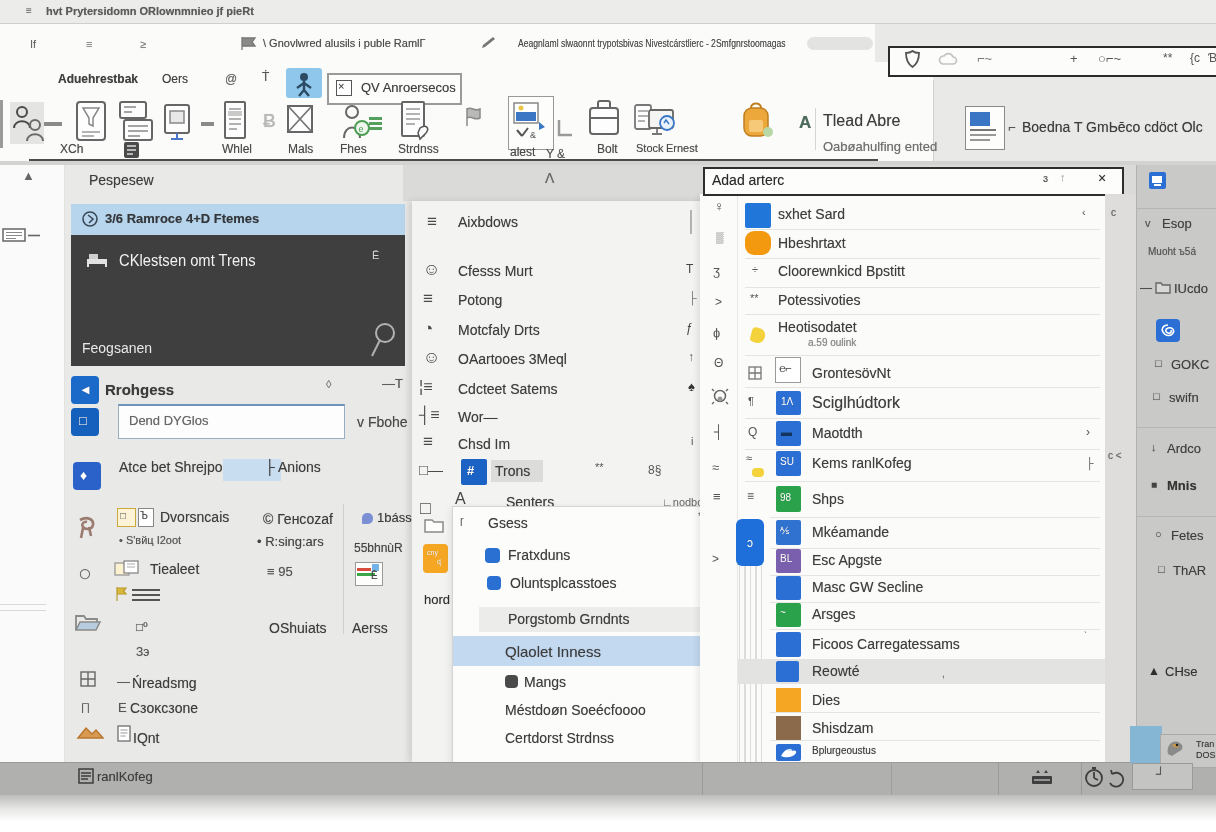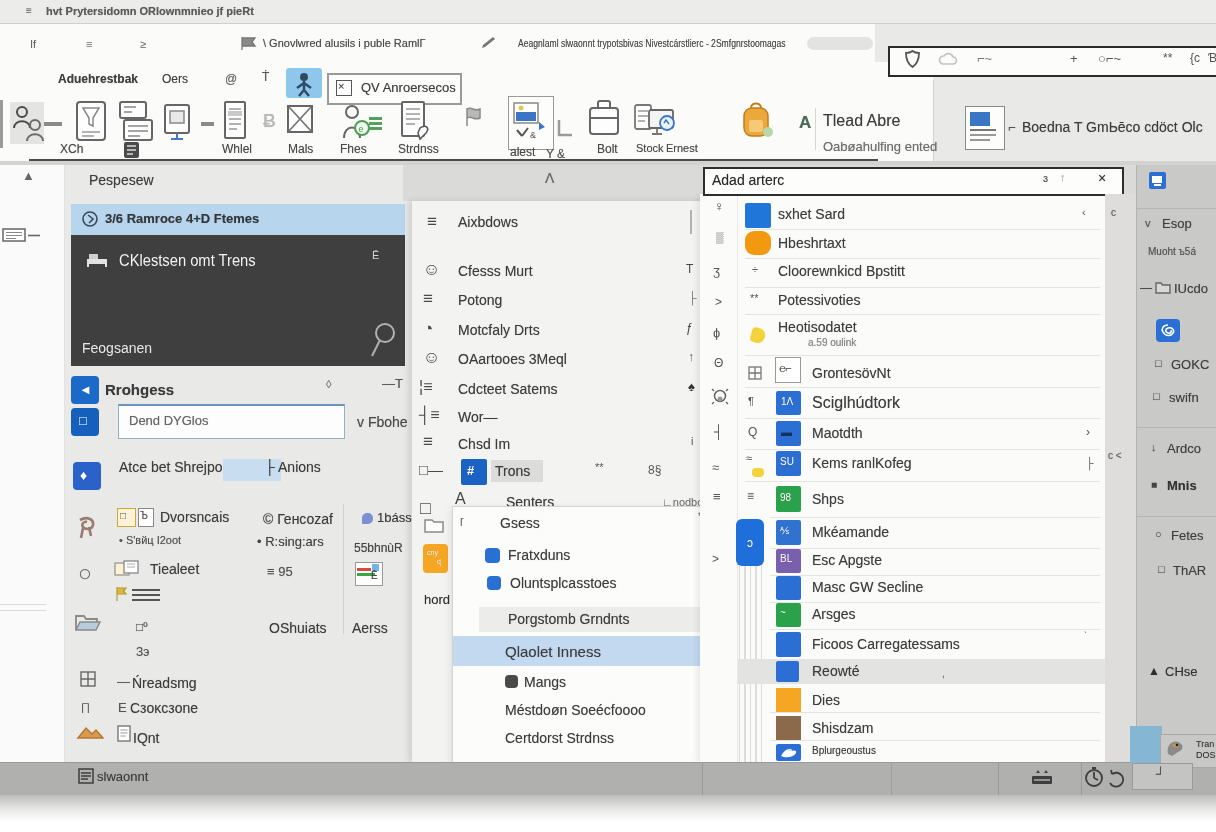--- a/index.html
+++ b/index.html
@@ -334,21 +334,21 @@
 <svg class="ab" style="left:424px;top:518px;" width="20" height="15" viewBox="0 0 20 15">
       <path d="M1 14 V2 h7 l2 2 h9 v10 Z" fill="#fdfdfc" stroke="#8a8a88" stroke-width="1.5"></path>
     </svg>
 <div class="ab" style="left:423px;top:544px;width:25px;height:29px;background:#f5a623;border-radius:4px;"></div>
 <div class="t" style="left:427px;top:549px;font-size:7px;color:#fff;">cny</div>
     <div class="t" style="left:437px;top:558px;font-size:7px;color:#fff;">ɖ</div>
 <div class="t" style="left:424px;top:592px;font-size:13px;color:#2f2f2f;">hord</div>
 
 <div class="ab" style="left:452px;top:506px;width:285px;height:256px;background:#fcfcfb;border:1px solid #d4d4d2;box-shadow:0 3px 8px rgba(0,0,0,0.12);"></div>
 <div class="ic" style="left:460px;top:514px;font-size:11px;">ɼ</div>
-<div class="t" style="left:488px;top:515px;font-size:14px;margin-left:12px;">Gsess</div>
+<div class="t" style="left:488px;top:515px;font-size:14px;">Gsess</div>
 <div class="ic" style="left:698px;top:511px;font-size:10px;">**</div>
 <div class="sq" style="left:485px;top:548px;width:15px;height:15px;background:#2a6fd2;"></div>
 <div class="t" style="left:508px;top:547px;font-size:14px;">Fratxduns</div>
 <div class="ic" style="left:710px;top:547px;font-size:12px;">›</div>
 <div class="sq" style="left:487px;top:576px;width:14px;height:14px;background:#2a6fd2;"></div>
 <div class="t" style="left:510px;top:575px;font-size:14px;">Oluntsplcasstoes</div>
 <div class="ab" style="left:479px;top:607px;width:257px;height:25px;background:#ececea;"></div>
 <div class="t" style="left:508px;top:611px;font-size:14px;">Porgstomb Grndnts</div>
 <div class="ab" style="left:453px;top:636px;width:283px;height:30px;background:#c3d9f0;"></div>
 <div class="t" style="left:505px;top:643px;font-size:15px;">Qlaolet Inness</div>
@@ -505,21 +505,21 @@
 <div class="t" style="left:1158px;top:563px;font-size:11px;color:#555;">□</div>
 <div class="t" style="left:1173px;top:563px;font-size:13px;color:#3f3f3f;">ThAR</div>
 <div class="t" style="left:1148px;top:664px;font-size:12px;color:#2e2e2e;">▲</div>
 <div class="t" style="left:1165px;top:664px;font-size:13px;color:#333;">CHse</div>
 
 <div class="ab" style="left:0;top:762px;width:1216px;height:33px;background:#b0b0ae;border-top:1px solid #9a9a98;"></div>
 <svg class="ab" style="left:78px;top:768px;" width="16" height="16" viewBox="0 0 16 16">
       <rect x="1" y="1" width="14" height="14" fill="none" stroke="#3c3c3c" stroke-width="1.5"></rect>
       <path d="M3 5 h10 M3 8 h10 M3 11 h7" stroke="#3c3c3c" stroke-width="1.3"></path>
     </svg>
-    <div class="t" style="left:97px;top:769px;font-size:13px;color:#3c3c3c;">slwaonnt</div>
+    <div class="t" style="left:97px;top:769px;font-size:13px;color:#3c3c3c;">ranlKofeg</div>
 <div class="ab" style="left:702px;top:762px;width:1px;height:33px;background:#9a9a98;"></div>
 <div class="ab" style="left:891px;top:762px;width:1px;height:33px;background:#9f9f9d;"></div>
 <div class="ab" style="left:998px;top:762px;width:1px;height:33px;background:#9a9a98;"></div>
 <svg class="ab" style="left:1030px;top:768px;" width="24" height="18" viewBox="0 0 24 18">
  <path d="M8 2 l2 3 h-4 Z M16 2 l2 3 h-4 Z" fill="#3e3e3e"></path>
  <rect x="2" y="8" width="20" height="8" rx="1" fill="#3e3e3e"></rect>
  <path d="M4 12 h16" stroke="#b0b0ae" stroke-width="1.5"></path>
 </svg>
 <svg class="ab" style="left:1084px;top:766px;" width="40" height="22" viewBox="0 0 40 22">
  <circle cx="10" cy="12" r="8" fill="none" stroke="#3e3e3e" stroke-width="1.8"></circle>

